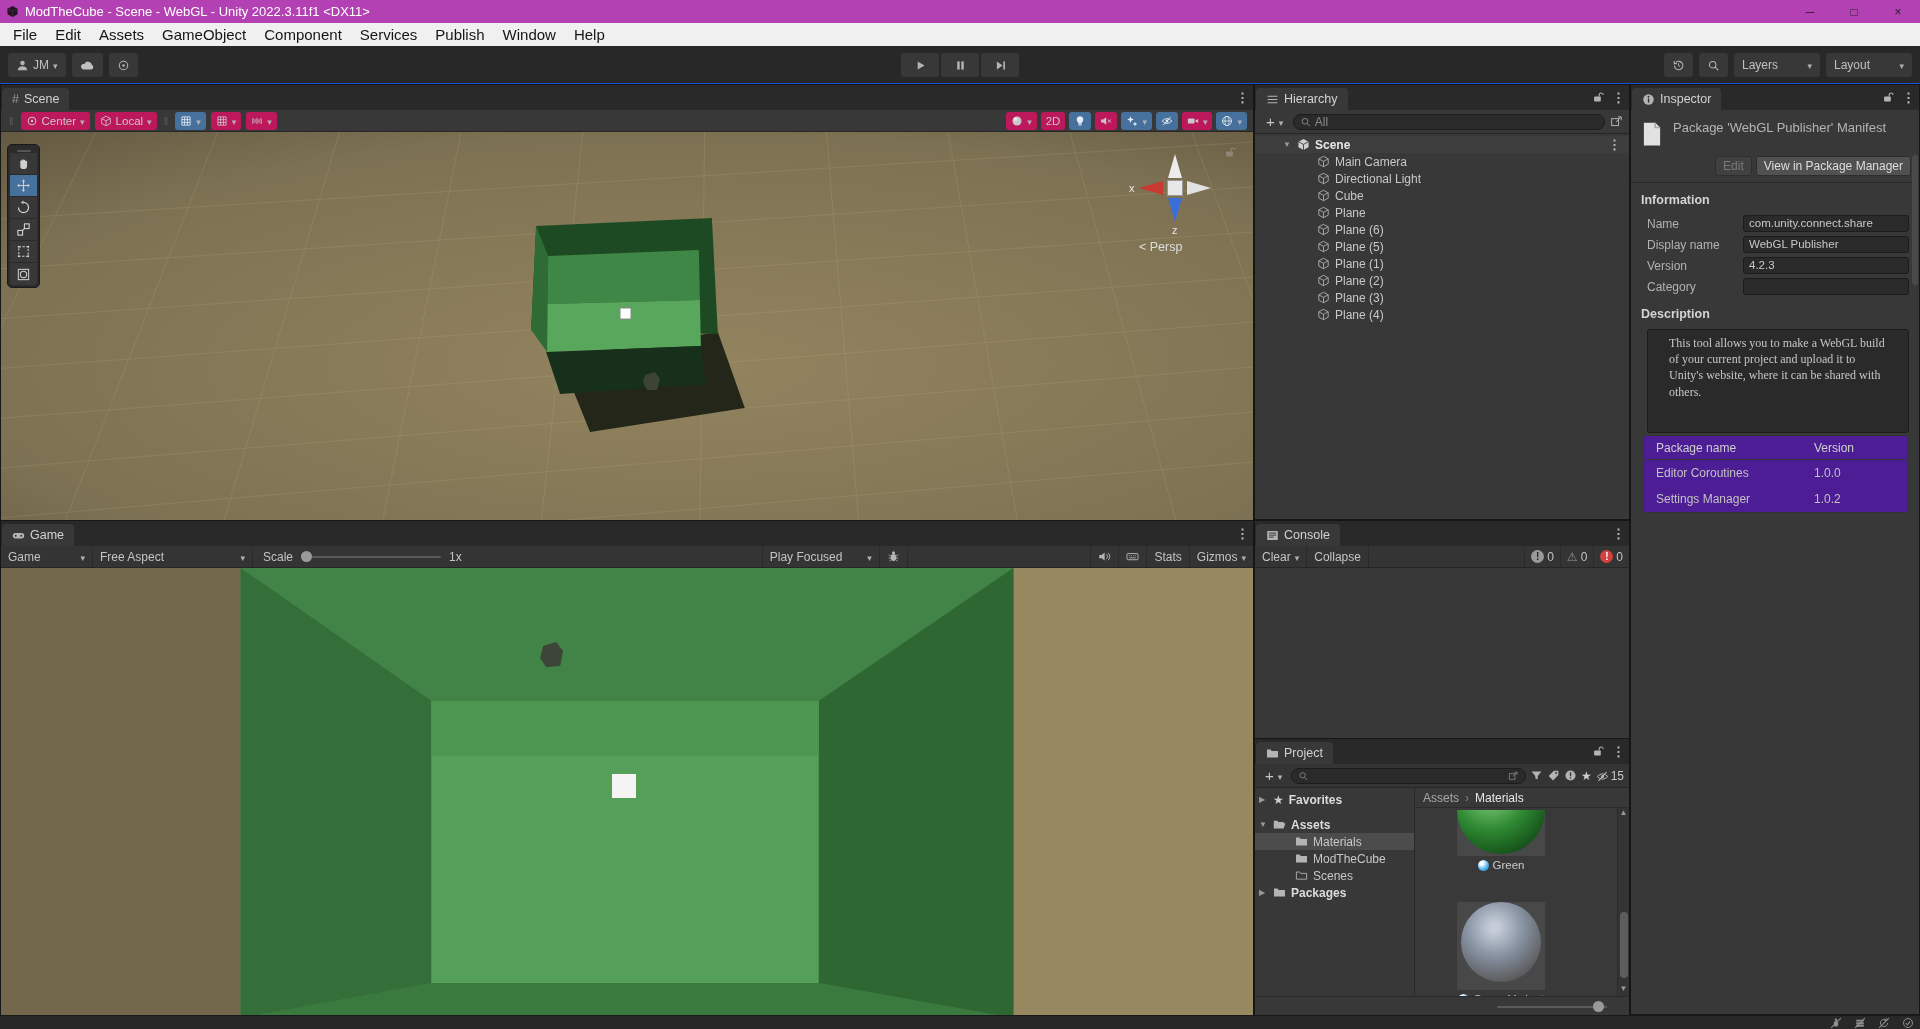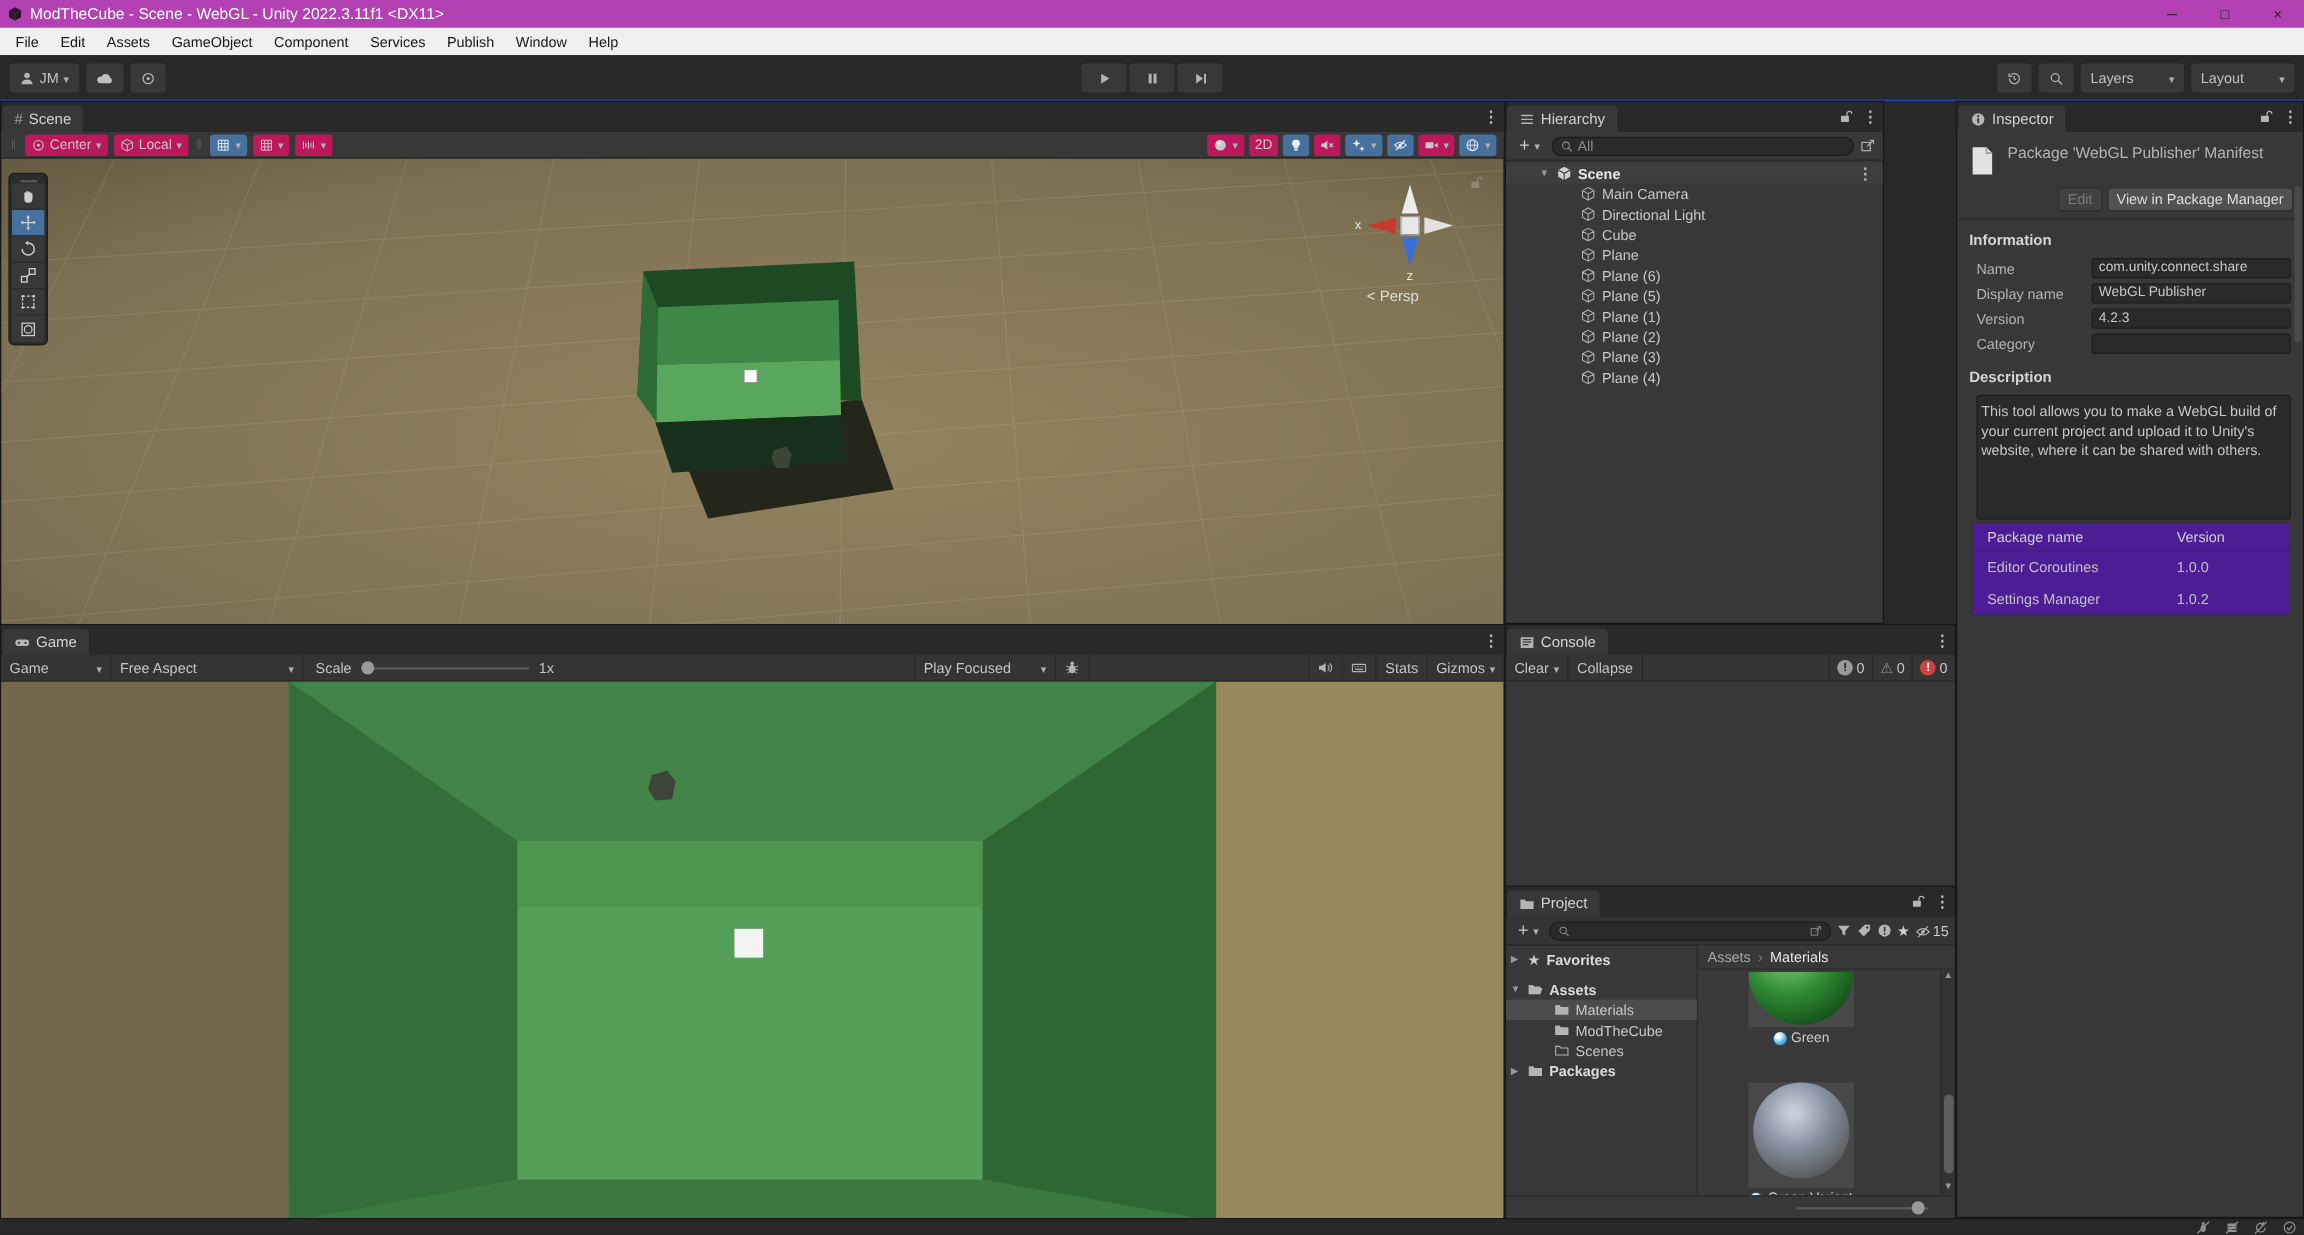--- a/index.html
+++ b/index.html
@@ -10,21 +10,21 @@
   
   #titlebar { position:absolute; left:0; top:0; width:1920px; height:23px; background:#b341b3;
     display:flex; align-items:center; padding-left:6px; color:#fff; font-size:13px; }
   #titlebar .app-ic { width:13px; height:13px; margin-right:6px; color:#2b0f2b; }
   #win-controls { margin-left:auto; display:flex; height:100%; }
   #win-controls .wc { width:44px; height:100%; display:flex; align-items:center; justify-content:center;
     color:#222; font-size:12px; }
 
   
   #menubar { position:absolute; left:0; top:23px; width:1920px; height:23px; background:#f0f0f0;
-    display:flex; align-items:center; padding-left:4px; color:#151515; font-size:12px; }
+    display:flex; align-items:center; padding-left:4px; color:#151515; font-size:15px; }
   #menubar .mi { padding:0 9px; height:100%; display:flex; align-items:center; cursor:default; }
 
   
   #maintb { position:absolute; left:0; top:46px; width:1920px; height:38px; background:#282828;
     border-bottom:1px solid #1d4ed8; }
   .tb-group { position:absolute; top:7px; display:flex; gap:6px; align-items:center; }
   .tb-btn { height:24px; background:#383838; border-radius:3px; display:flex; align-items:center;
     gap:4px; padding:0 8px; color:#c0c0c0; }
   .transport { position:absolute; left:50%; top:7px; transform:translateX(-50%); display:flex; gap:2px; }
   .transport .tb-btn { width:38px; justify-content:center; padding:0; }
@@ -91,21 +91,21 @@
 
   
   #game-panel { left:0; top:520px; width:1254px; height:495px; }
   #game-vp { position:relative; width:100%; height:450px; overflow:hidden; }
   .g-dd { height:100%; display:flex; align-items:center; justify-content:space-between;
     padding:0 7px; border-right:1px solid #2a2a2a; gap:10px; }
   .slider-track { width:140px; height:2px; background:#5a5a5a; border-radius:1px; position:relative; }
   .slider-knob { position:absolute; top:-5px; width:11px; height:11px; border-radius:50%; background:#9a9a9a; }
 
   
-  #hier-panel { left:1254px; top:84px; width:316px; height:436px; }
+  #hier-panel { left:1254px; top:84px; width:376px; height:436px; }
   #hier-tb { height:24px; background:#383838; border-bottom:1px solid #262626; display:flex;
     align-items:center; gap:5px; padding:0 6px; }
   #hier-tb .searchbox { flex:1; }
   .tree { padding-top:2px; }
   .trow { height:17px; display:flex; align-items:center; gap:5px; padding-left:28px; }
   .trow.root { font-weight:bold; color:#e8e8e8; background:#3e3e3e; }
   .trow.child { padding-left:62px; }
   .tri { color:#999; font-size:8px; width:9px; }
   .trow .ic { color:#aeaeae; }
   .rowkebab { margin-left:auto; margin-right:8px; }
@@ -161,21 +161,21 @@
   #insp-btns { display:flex; justify-content:flex-end; gap:4px; margin-top:5px; }
   .ibtn { background:#515151; border:1px solid #2e2e2e; border-radius:3px; padding:2px 7px;
     font-size:12px; color:#dedede; }
   .ibtn.dis { background:#414141; color:#7a7a7a; }
   .sect { font-weight:bold; color:#d4d4d4; padding:10px 10px 6px 10px; font-size:12.5px; }
   .frow { display:flex; align-items:center; padding:2px 10px 2px 16px; }
   .frow .flab { width:96px; color:#b2b2b2; font-size:12px; flex:none; }
   .fval { flex:1; height:17px; background:#2a2a2a; border:1px solid #1c1c1c; border-radius:3px;
     padding:1px 5px; font-size:11.5px; color:#c8c8c8; overflow:hidden; white-space:nowrap; }
   #desc-box { margin:2px 10px 0 16px; height:104px; background:#2a2a2a; border:1px solid #1c1c1c;
-    border-radius:3px; padding:5px 3px; font-size:12px; line-height:1.35; color:#c6c6c6; }
+    border-radius:3px; padding:5px 21px; font-size:12px; line-height:1.35; color:#c6c6c6;font-family:Liberation Serif, serif; }
   #dep-table { margin:2px 10px 0 12px; background:#4c1d95; border:1px solid #333; border-radius:2px; }
   .dep-hrow { display:flex; height:24px; align-items:center; border-bottom:1px solid #333;
     color:#cfcfcf; font-size:12px; }
   .dep-row { display:flex; height:26px; align-items:center; color:#c2c2c2; font-size:12px; }
   .dep-c1 { padding-left:12px; width:170px; }
   #insp-scroll { position:absolute; right:1px; top:70px; width:6px; height:130px; background:#4a4a4a; border-radius:3px; }
 
   
   #statusbar { position:absolute; left:0; top:1015px; width:1920px; height:14px; background:#282828;
     border-top:1px solid #191919; }

